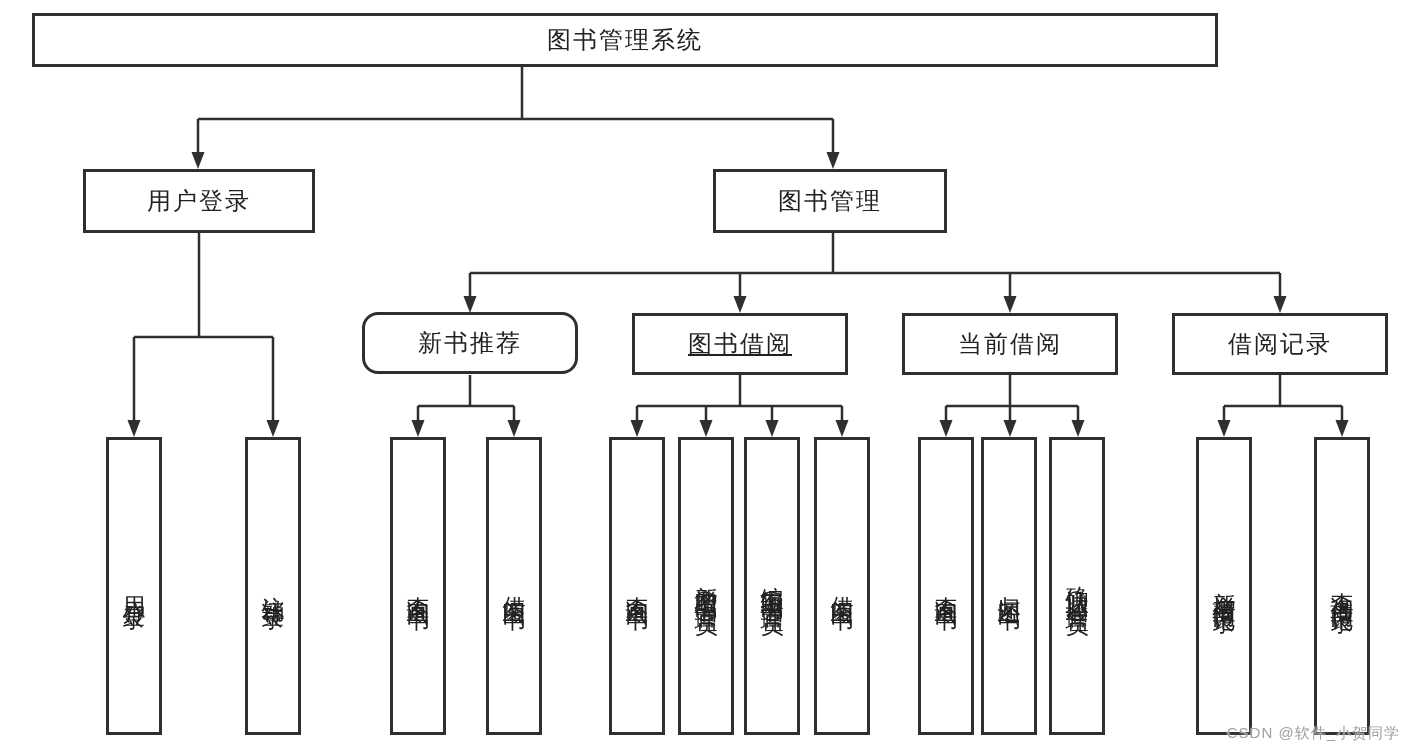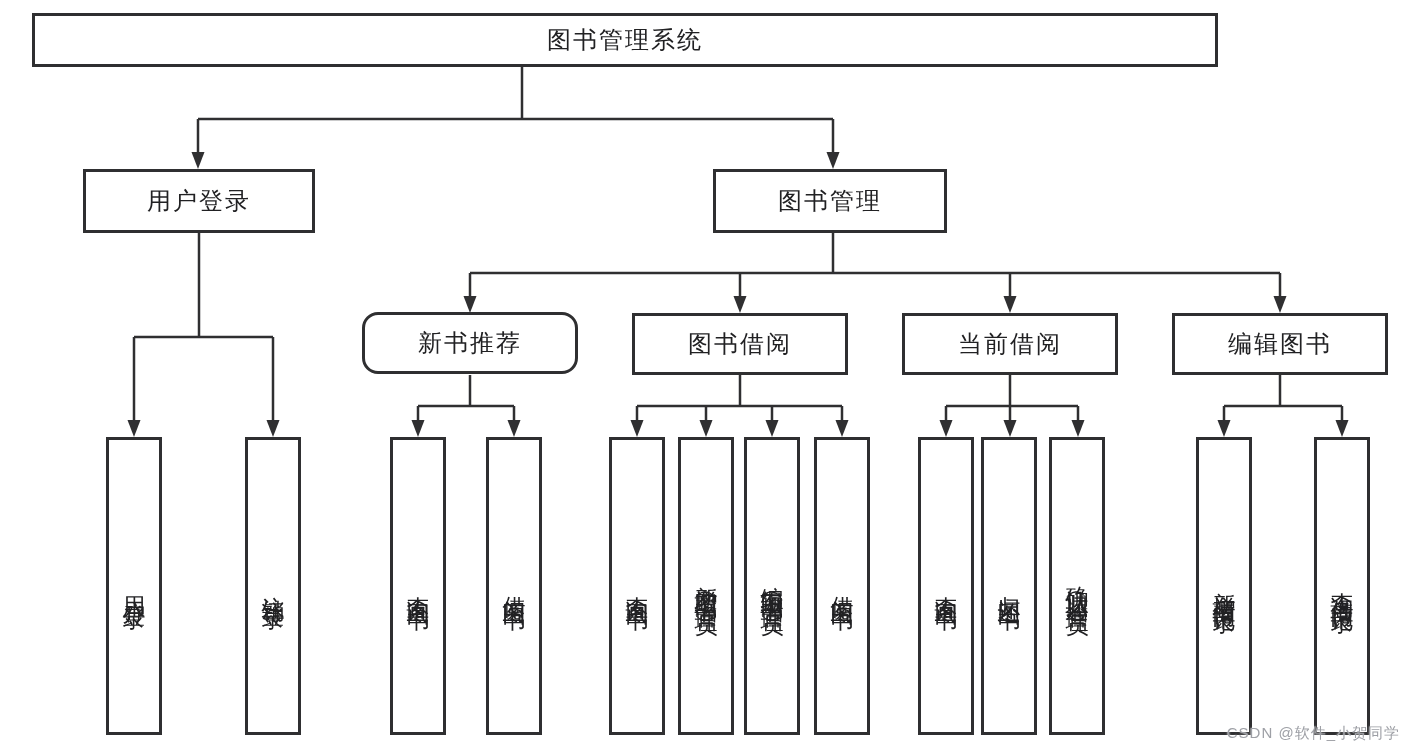--- a/index.html
+++ b/index.html
@@ -113,23 +113,23 @@
     <path class="wire" d="M1342 406 V422"></path>
       <path class="ahead" d="M1342 437 l-6.5 -17 h13 z"></path>
   </svg>
 
   <div class="node" style="left:32px; top:13px; width:1186px; height:54px;">图书管理系统</div>
 
   <div class="node" style="left:83px; top:169px; width:232px; height:64px;">用户登录</div>
   <div class="node" style="left:713px; top:169px; width:234px; height:64px;">图书管理</div>
 
   <div class="node" style="left:362px; top:312px; width:216px; height:62px;border-radius:16px;">新书推荐</div>
-  <div class="node" style="left:632px; top:313px; width:216px; height:62px;">图书借阅</div>
+  <div class="node" style="left:632px; top:313px; width:216px; height:62px;text-decoration:underline;">图书借阅</div>
   <div class="node" style="left:902px; top:313px; width:216px; height:62px;font-family:Liberation Serif, serif;">当前借阅</div>
-  <div class="node" style="left:1172px; top:313px; width:216px; height:62px;">编辑图书</div>
+  <div class="node" style="left:1172px; top:313px; width:216px; height:62px;">借阅记录</div>
 
   <div class="node vnode" style="left:106px; top:437px; width:56px; height:298px;">用户登录</div>
   <div class="node vnode" style="left:245px; top:437px; width:56px; height:298px;">注销登录</div>
 
   <div class="node vnode" style="left:390px; top:437px; width:56px; height:298px;">查询图书</div>
   <div class="node vnode" style="left:486px; top:437px; width:56px; height:298px;">借阅图书</div>
 
   <div class="node vnode" style="left:609px; top:437px; width:56px; height:298px;">查询图书</div>
   <div class="node vnode" style="left:678px; top:437px; width:56px; height:298px;">新增图书（管理员）</div>
   <div class="node vnode" style="left:744px; top:437px; width:56px; height:298px;">编辑图书（管理员）</div>

